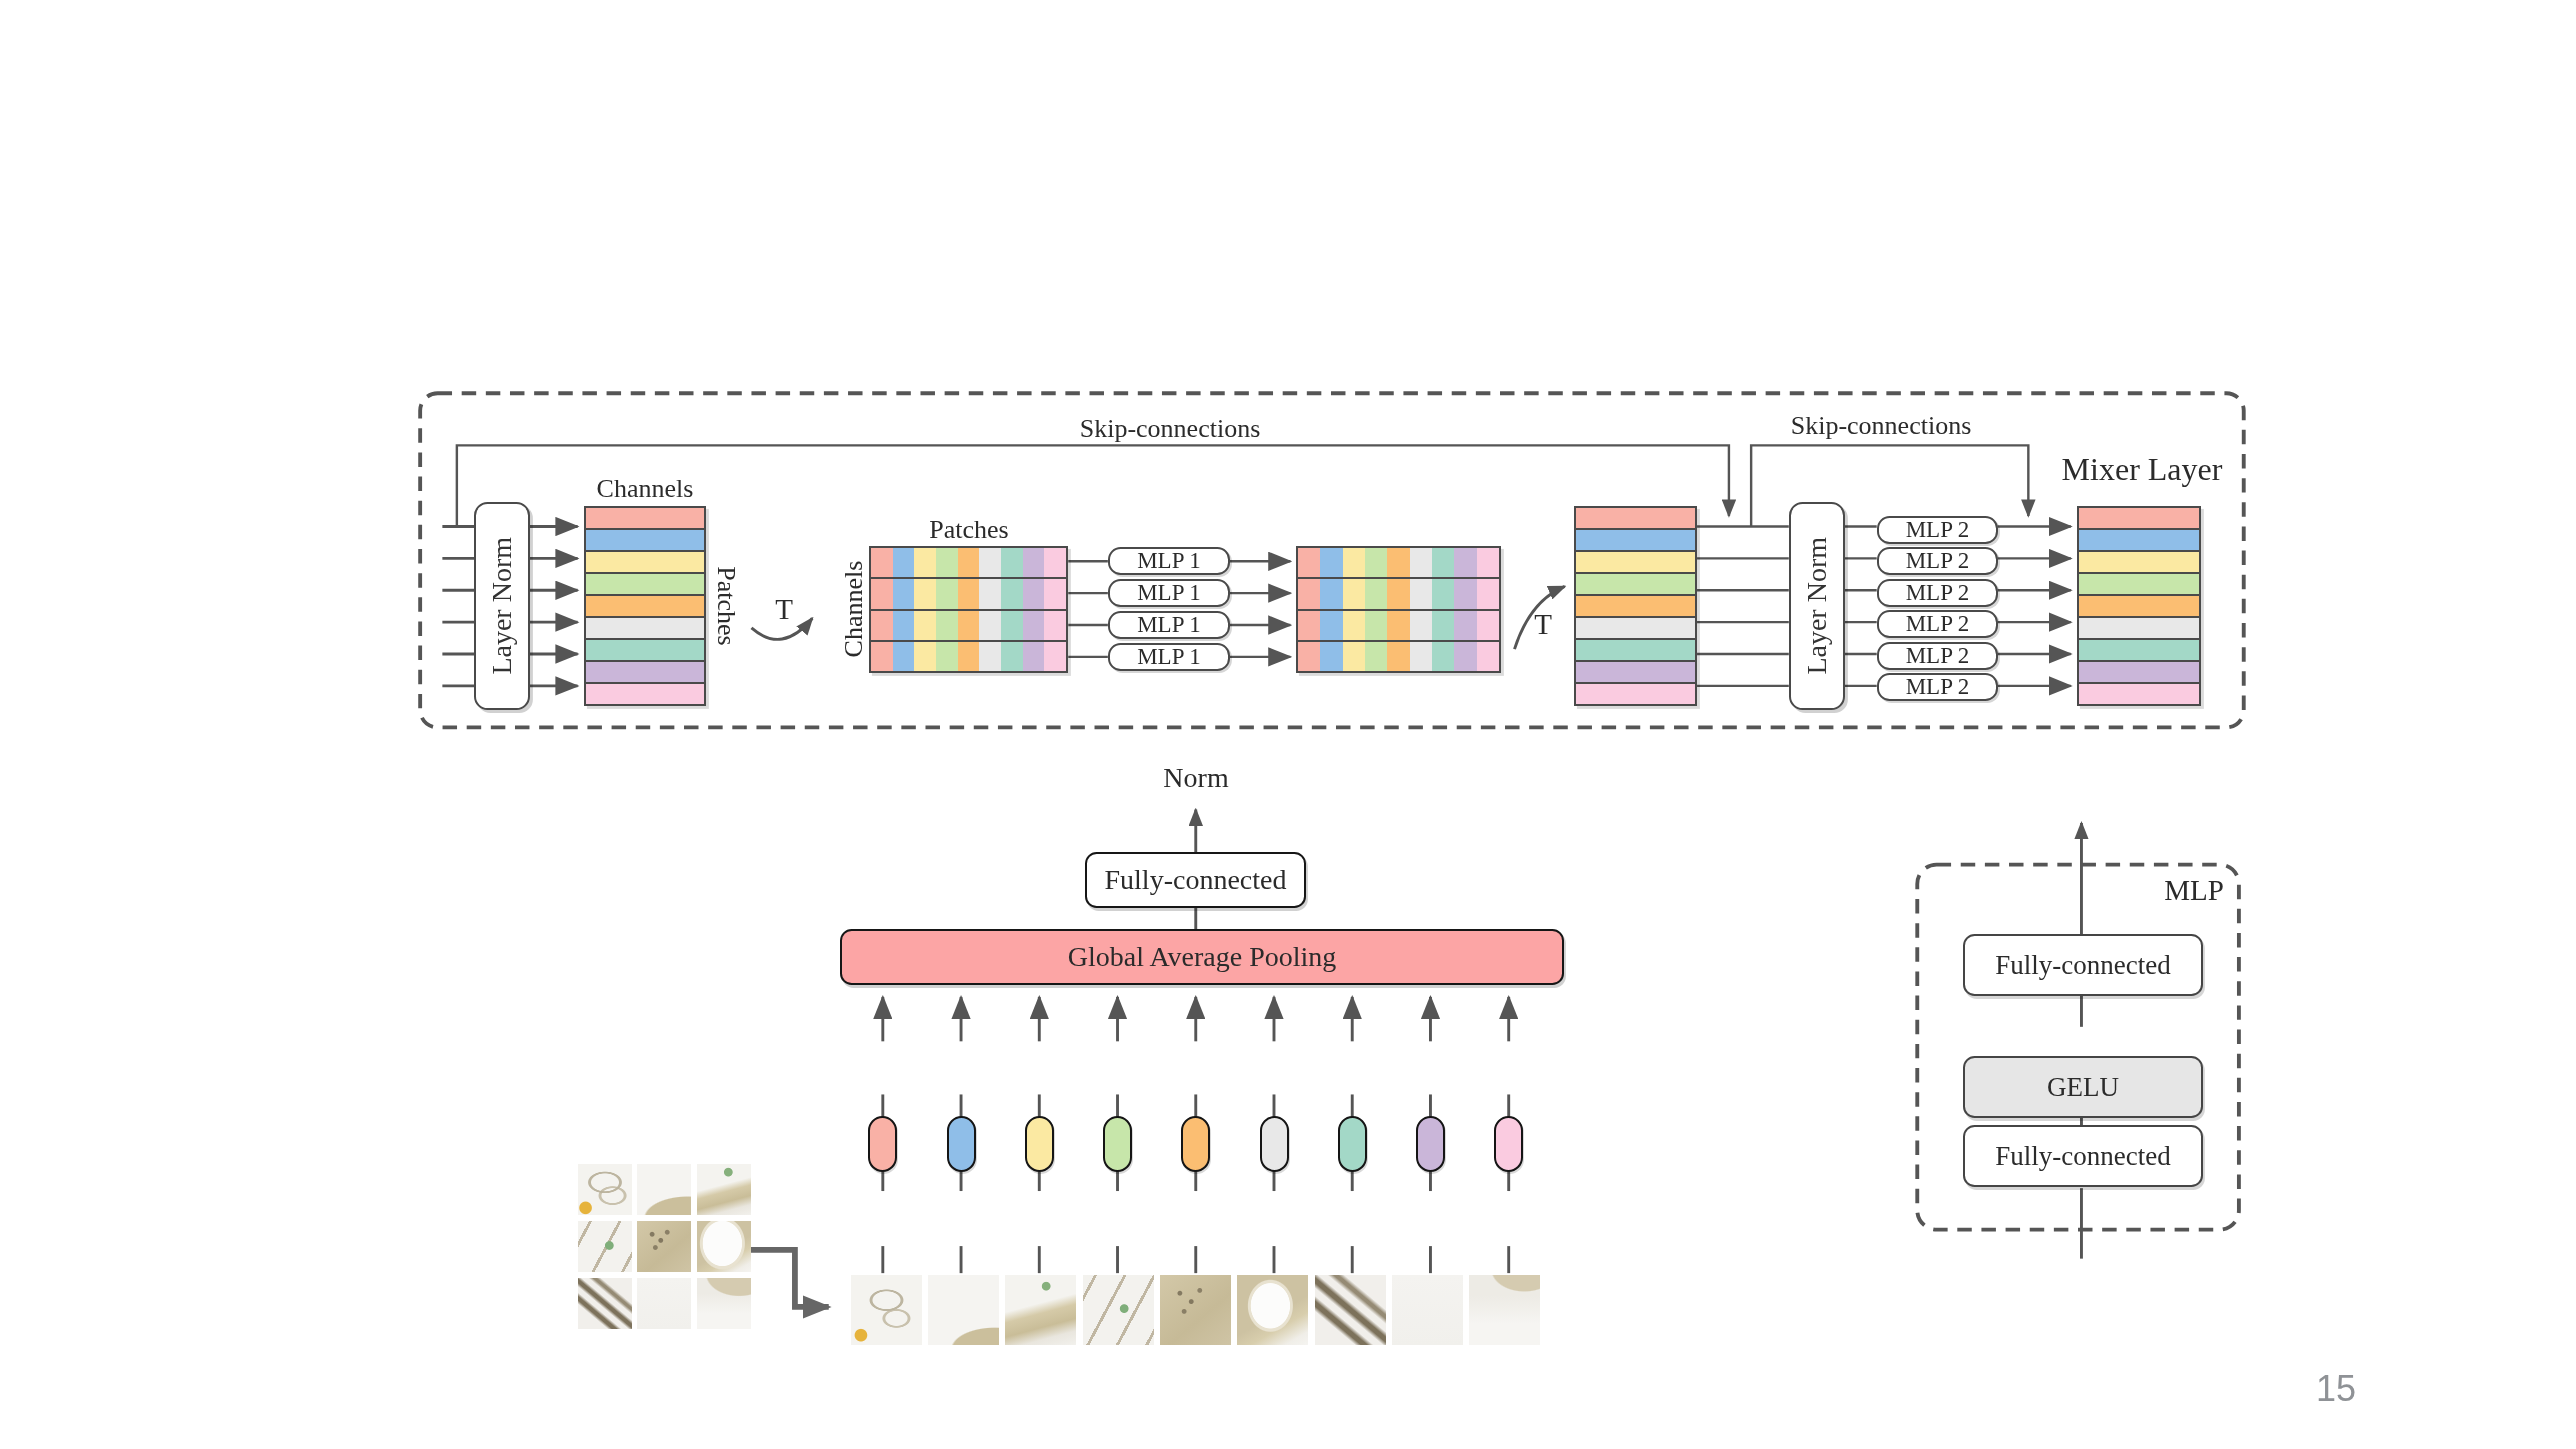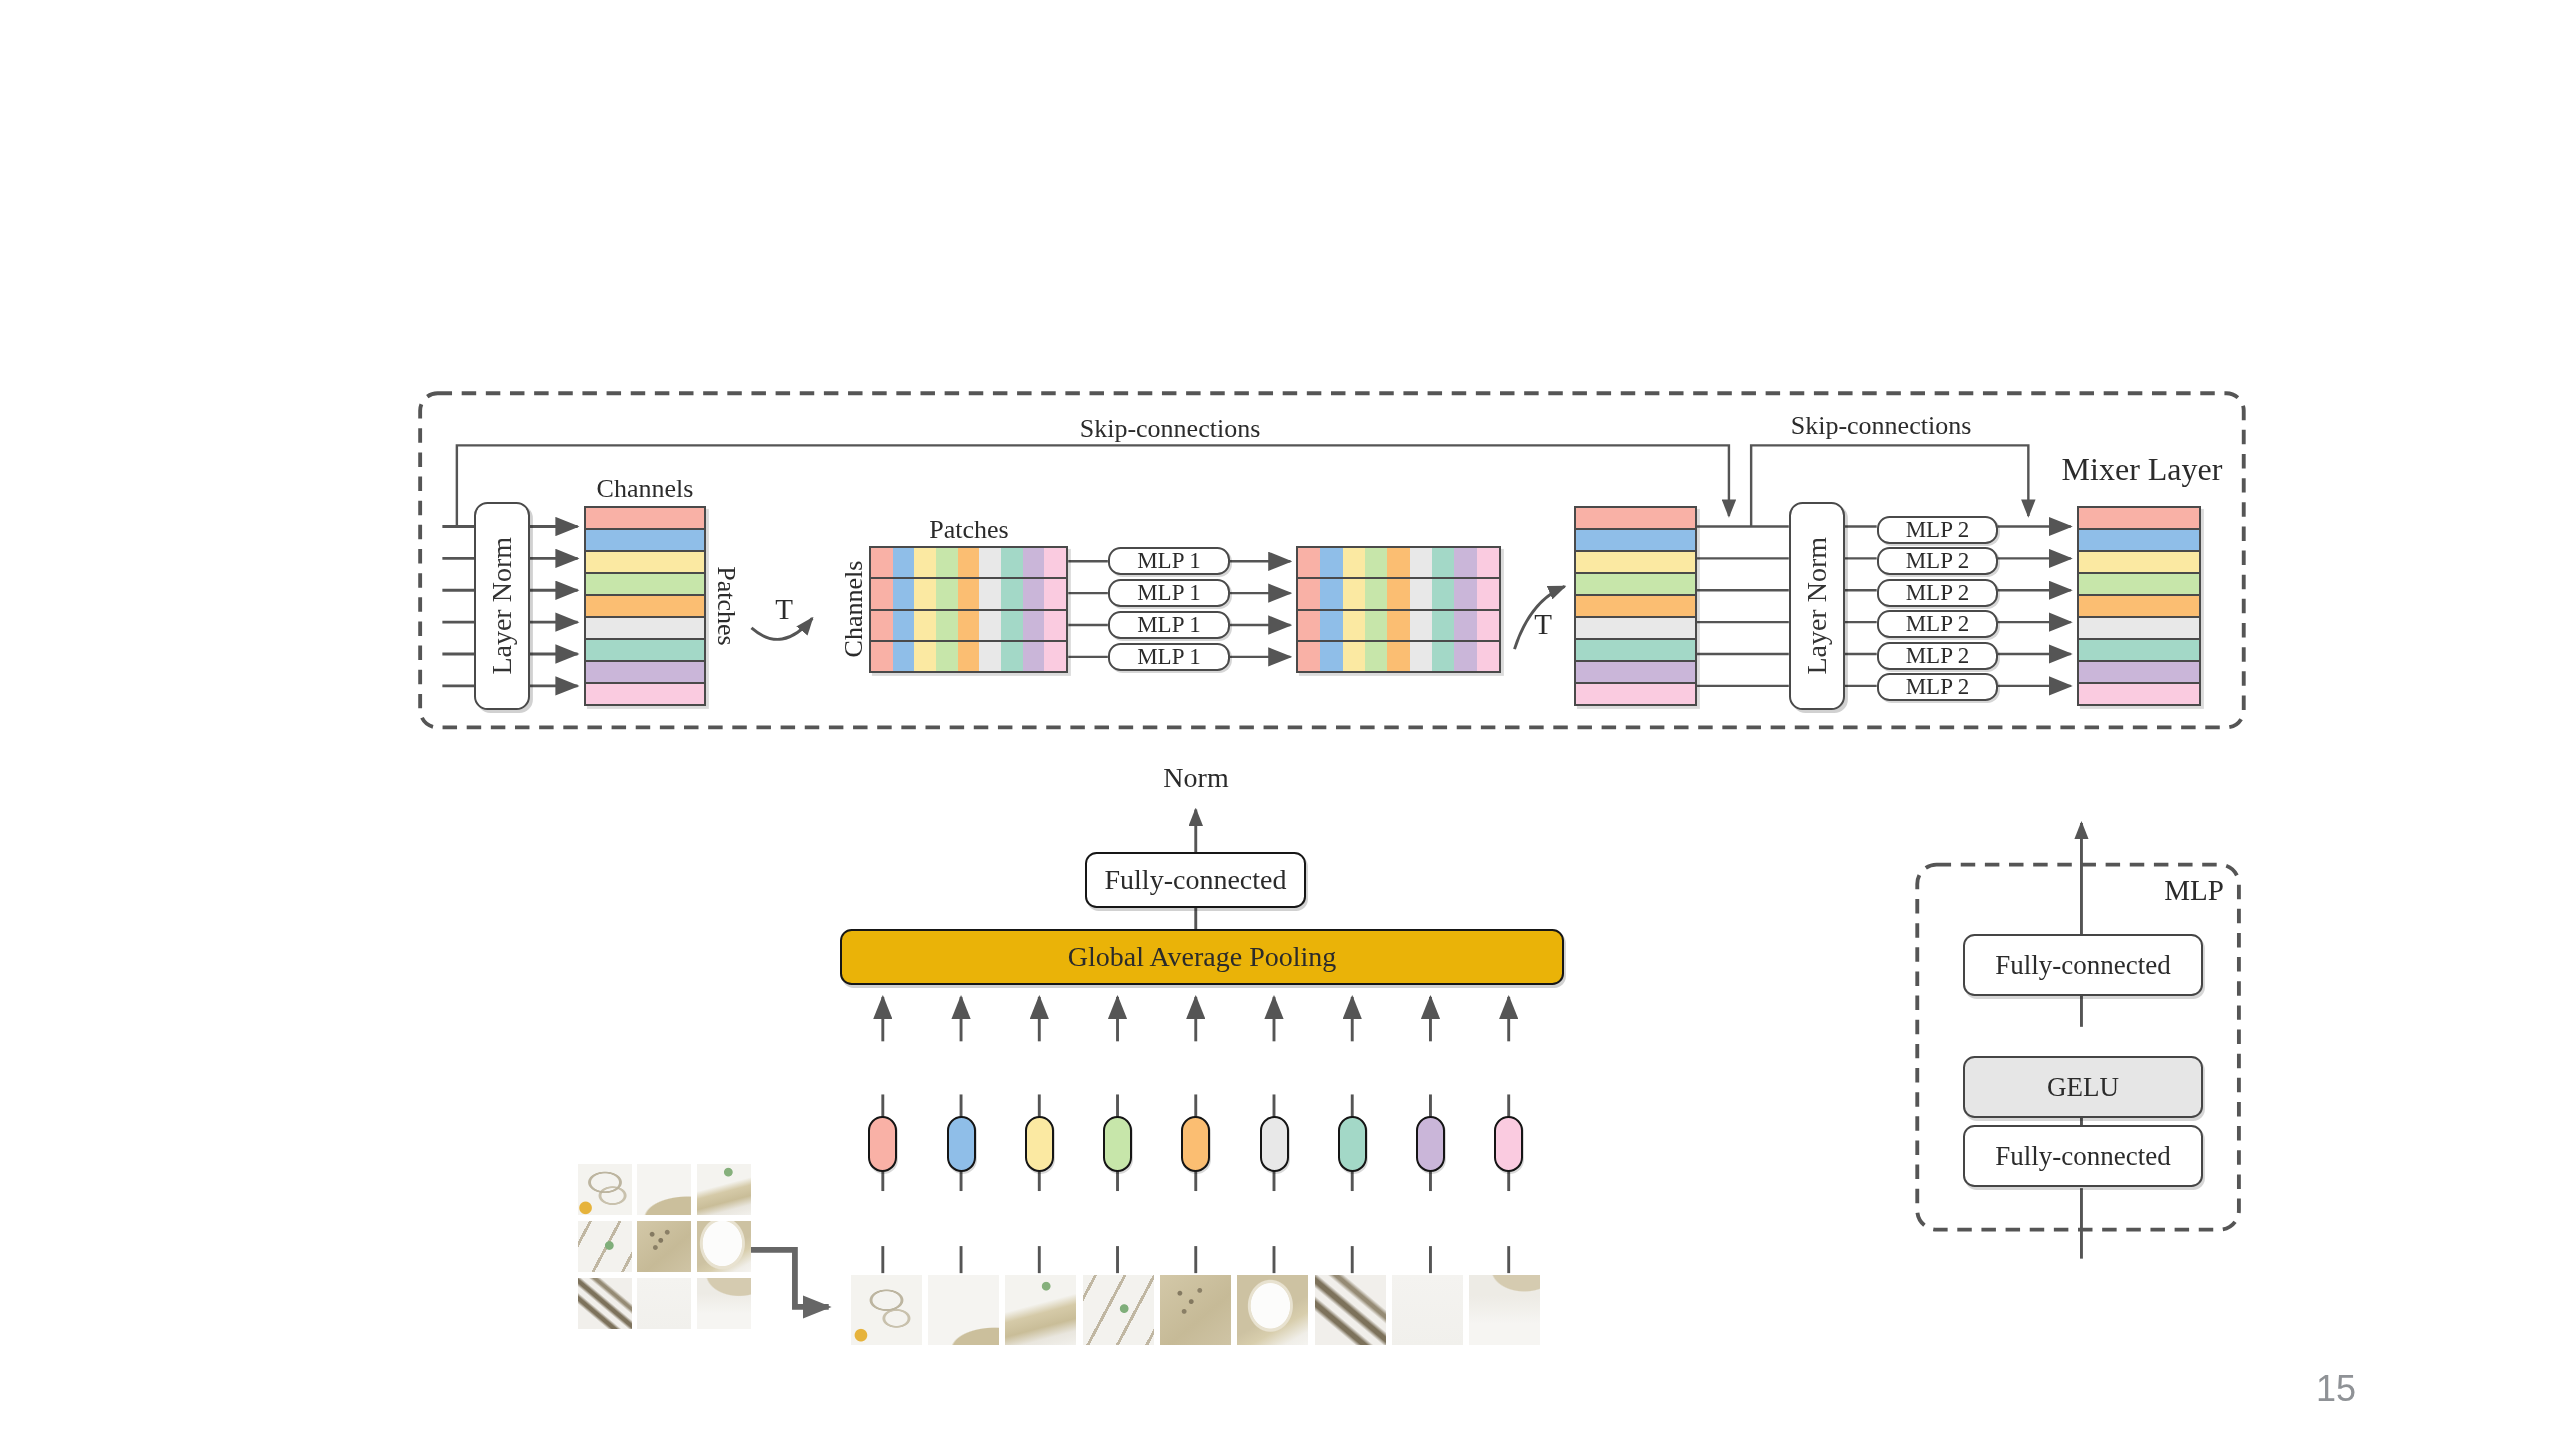--- a/index.html
+++ b/index.html
@@ -52,21 +52,21 @@
     position:absolute; width:122px; height:28px; background:#fff;
     border:2.4px solid #4a4a4a; border-radius:12.6px; box-shadow:1.9px 1.9px 0 rgba(0,0,0,.16);
     display:flex; align-items:center; justify-content:center;
     font-size:23px; box-sizing:border-box;
   }
   .big-box {
     position:absolute; background:#ffffff; border:2.9px solid #161616; border-radius:11.6px;
     display:flex; align-items:center; justify-content:center; font-size:28px;
     box-shadow:1.9px 2.9px 0 rgba(0,0,0,.18); box-sizing:border-box;
   }
-  .big-box.gray { background:#eab308;text-align:right; }
+  .big-box.gray { background:#fca5a5;text-align:right; }
   .mlpblk-box {
     position:absolute; left:1963px; width:240px; height:62px; background:#fff;
     border:2.9px solid #454545; border-radius:11.6px;
     display:flex; align-items:center; justify-content:center; font-size:27px;
     box-shadow:1.9px 2.9px 0 rgba(0,0,0,.16); box-sizing:border-box;
   }
   .mlpblk-box.gray { background:#e6e6e6; }
   .capsule {
     position:absolute; width:29px; height:56px; border:2.9px solid #151515; border-radius:16.4px;
     box-sizing:border-box; box-shadow:1px 1.9px 0 rgba(0,0,0,.15);

